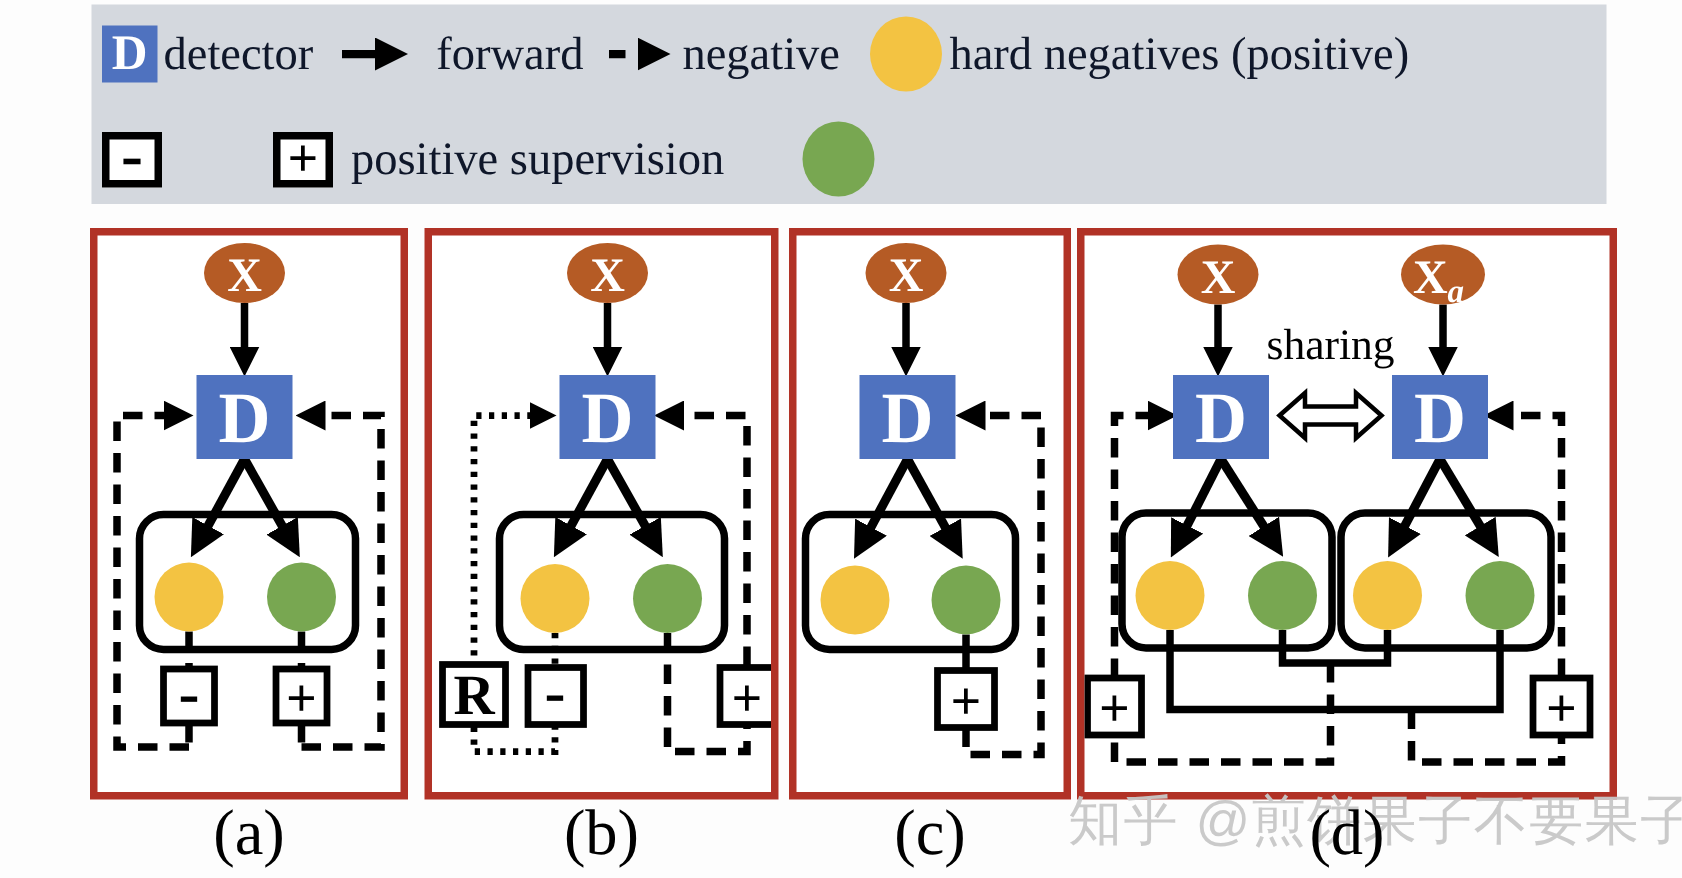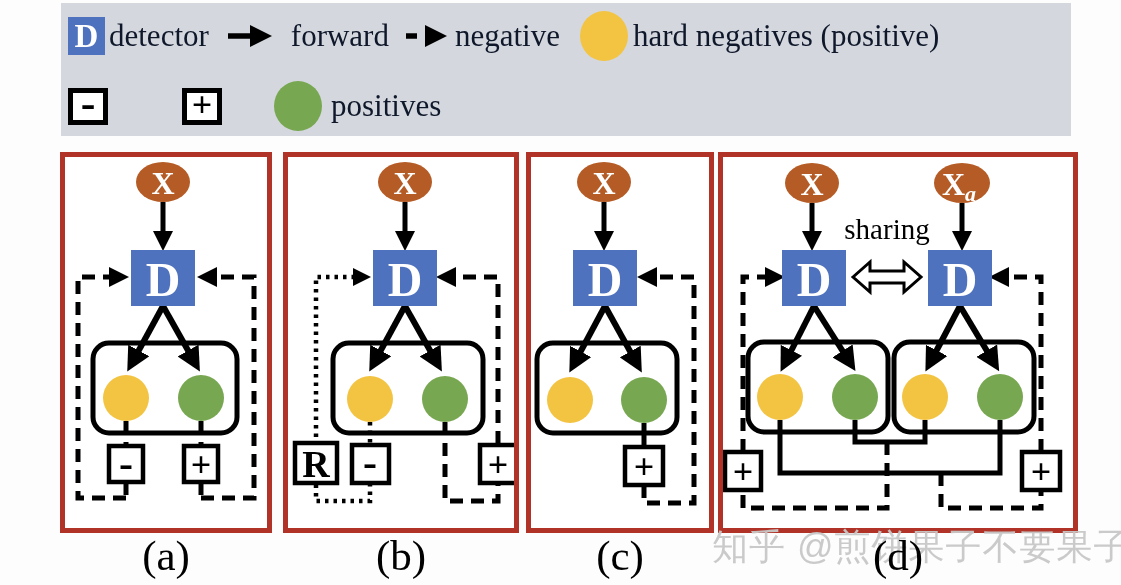--- a/index.html
+++ b/index.html
@@ -75,22 +75,22 @@
       <div class="lcirc" style="margin-left: 20px; background-color: rgb(243, 195, 66);"></div>
       <span class="ltext" style="margin-left:5px">hard negatives (positive)</span>
     </div>
     <div class="lrow lrow2">
       <div class="supbox">
         <span>-</span>
       </div>
       <div class="supbox" style="margin-left:74px">
         <span style="font-size:36px;margin-top:-3px">+</span>
       </div>
+      <span class="ltext" style="margin-left:12px">positive supervision</span>
       <div class="lcirc" style="margin-left: 52px; background-color: rgb(120, 167, 81);"></div>
-      <span class="ltext" style="margin-left:9px">positives</span>
     </div>
   </div>
 
   <div class="panel" style="left: 60px; top: 152px; width: 202px; height: 371px; border-color: rgb(177, 50, 38);">
     <svg width="202" height="371" viewBox="0 0 202 371">
       <defs>
         <marker id="ah-a" viewBox="0 0 10 10" refX="5" refY="5" markerWidth="4" markerHeight="4" orient="auto">
           <path d="M0 0L10 5L0 10z"></path>
         </marker>
       </defs>

